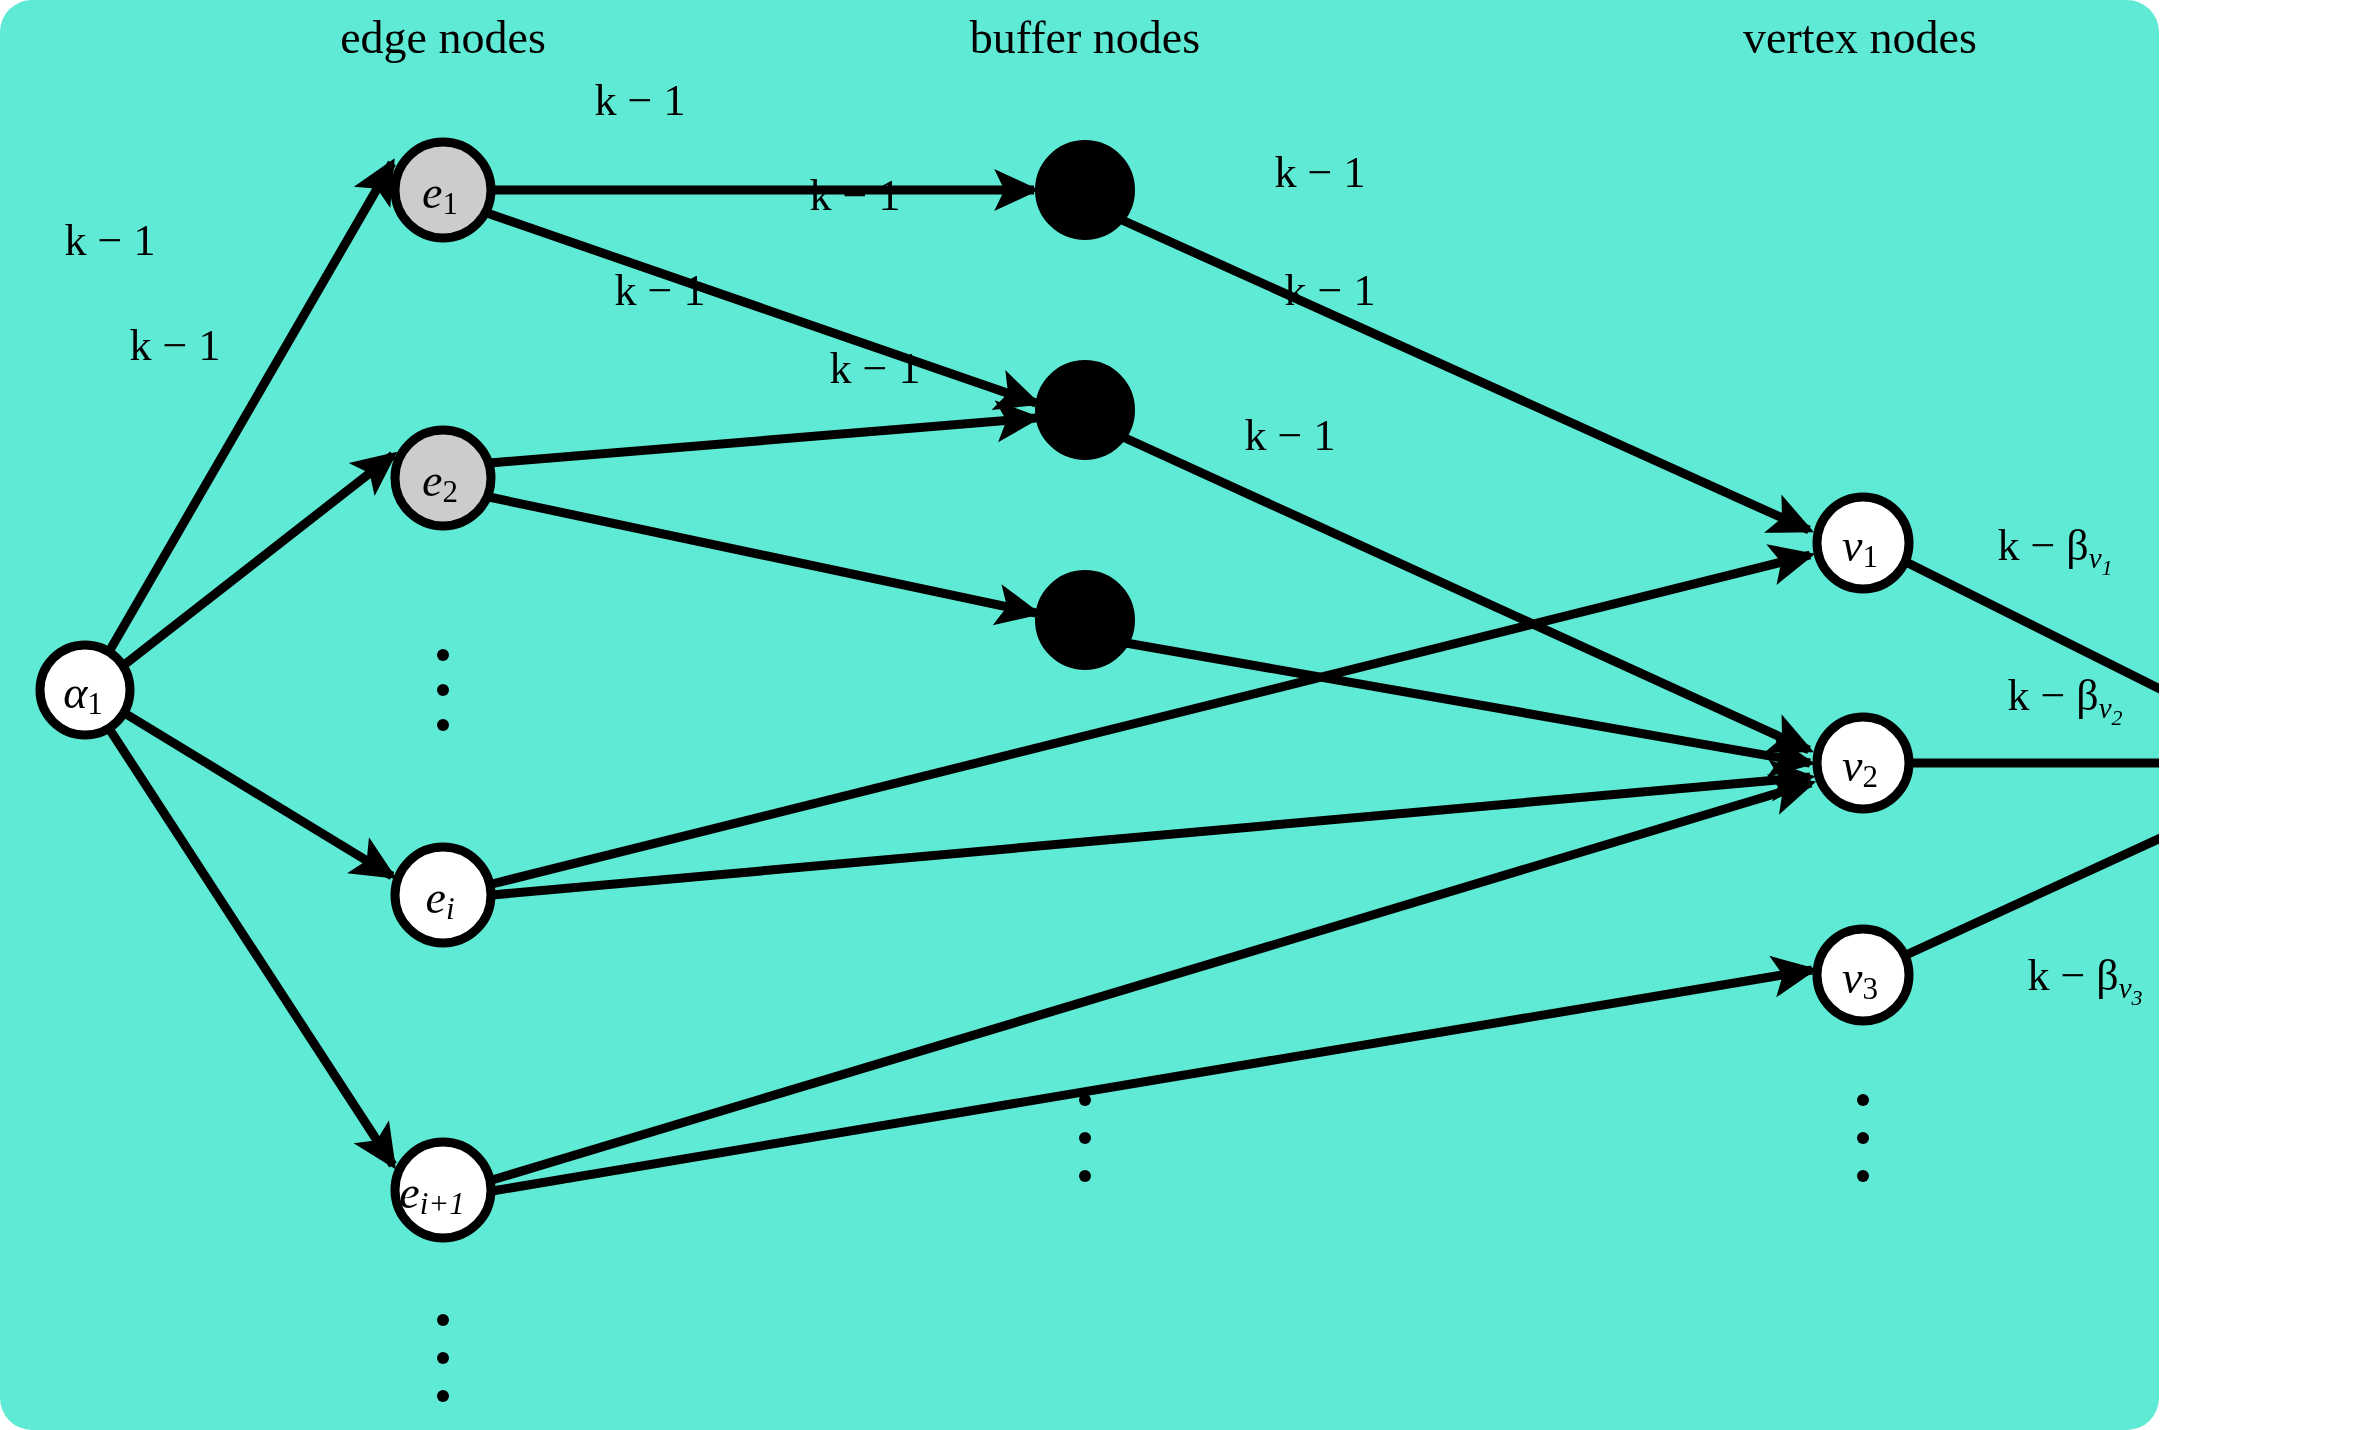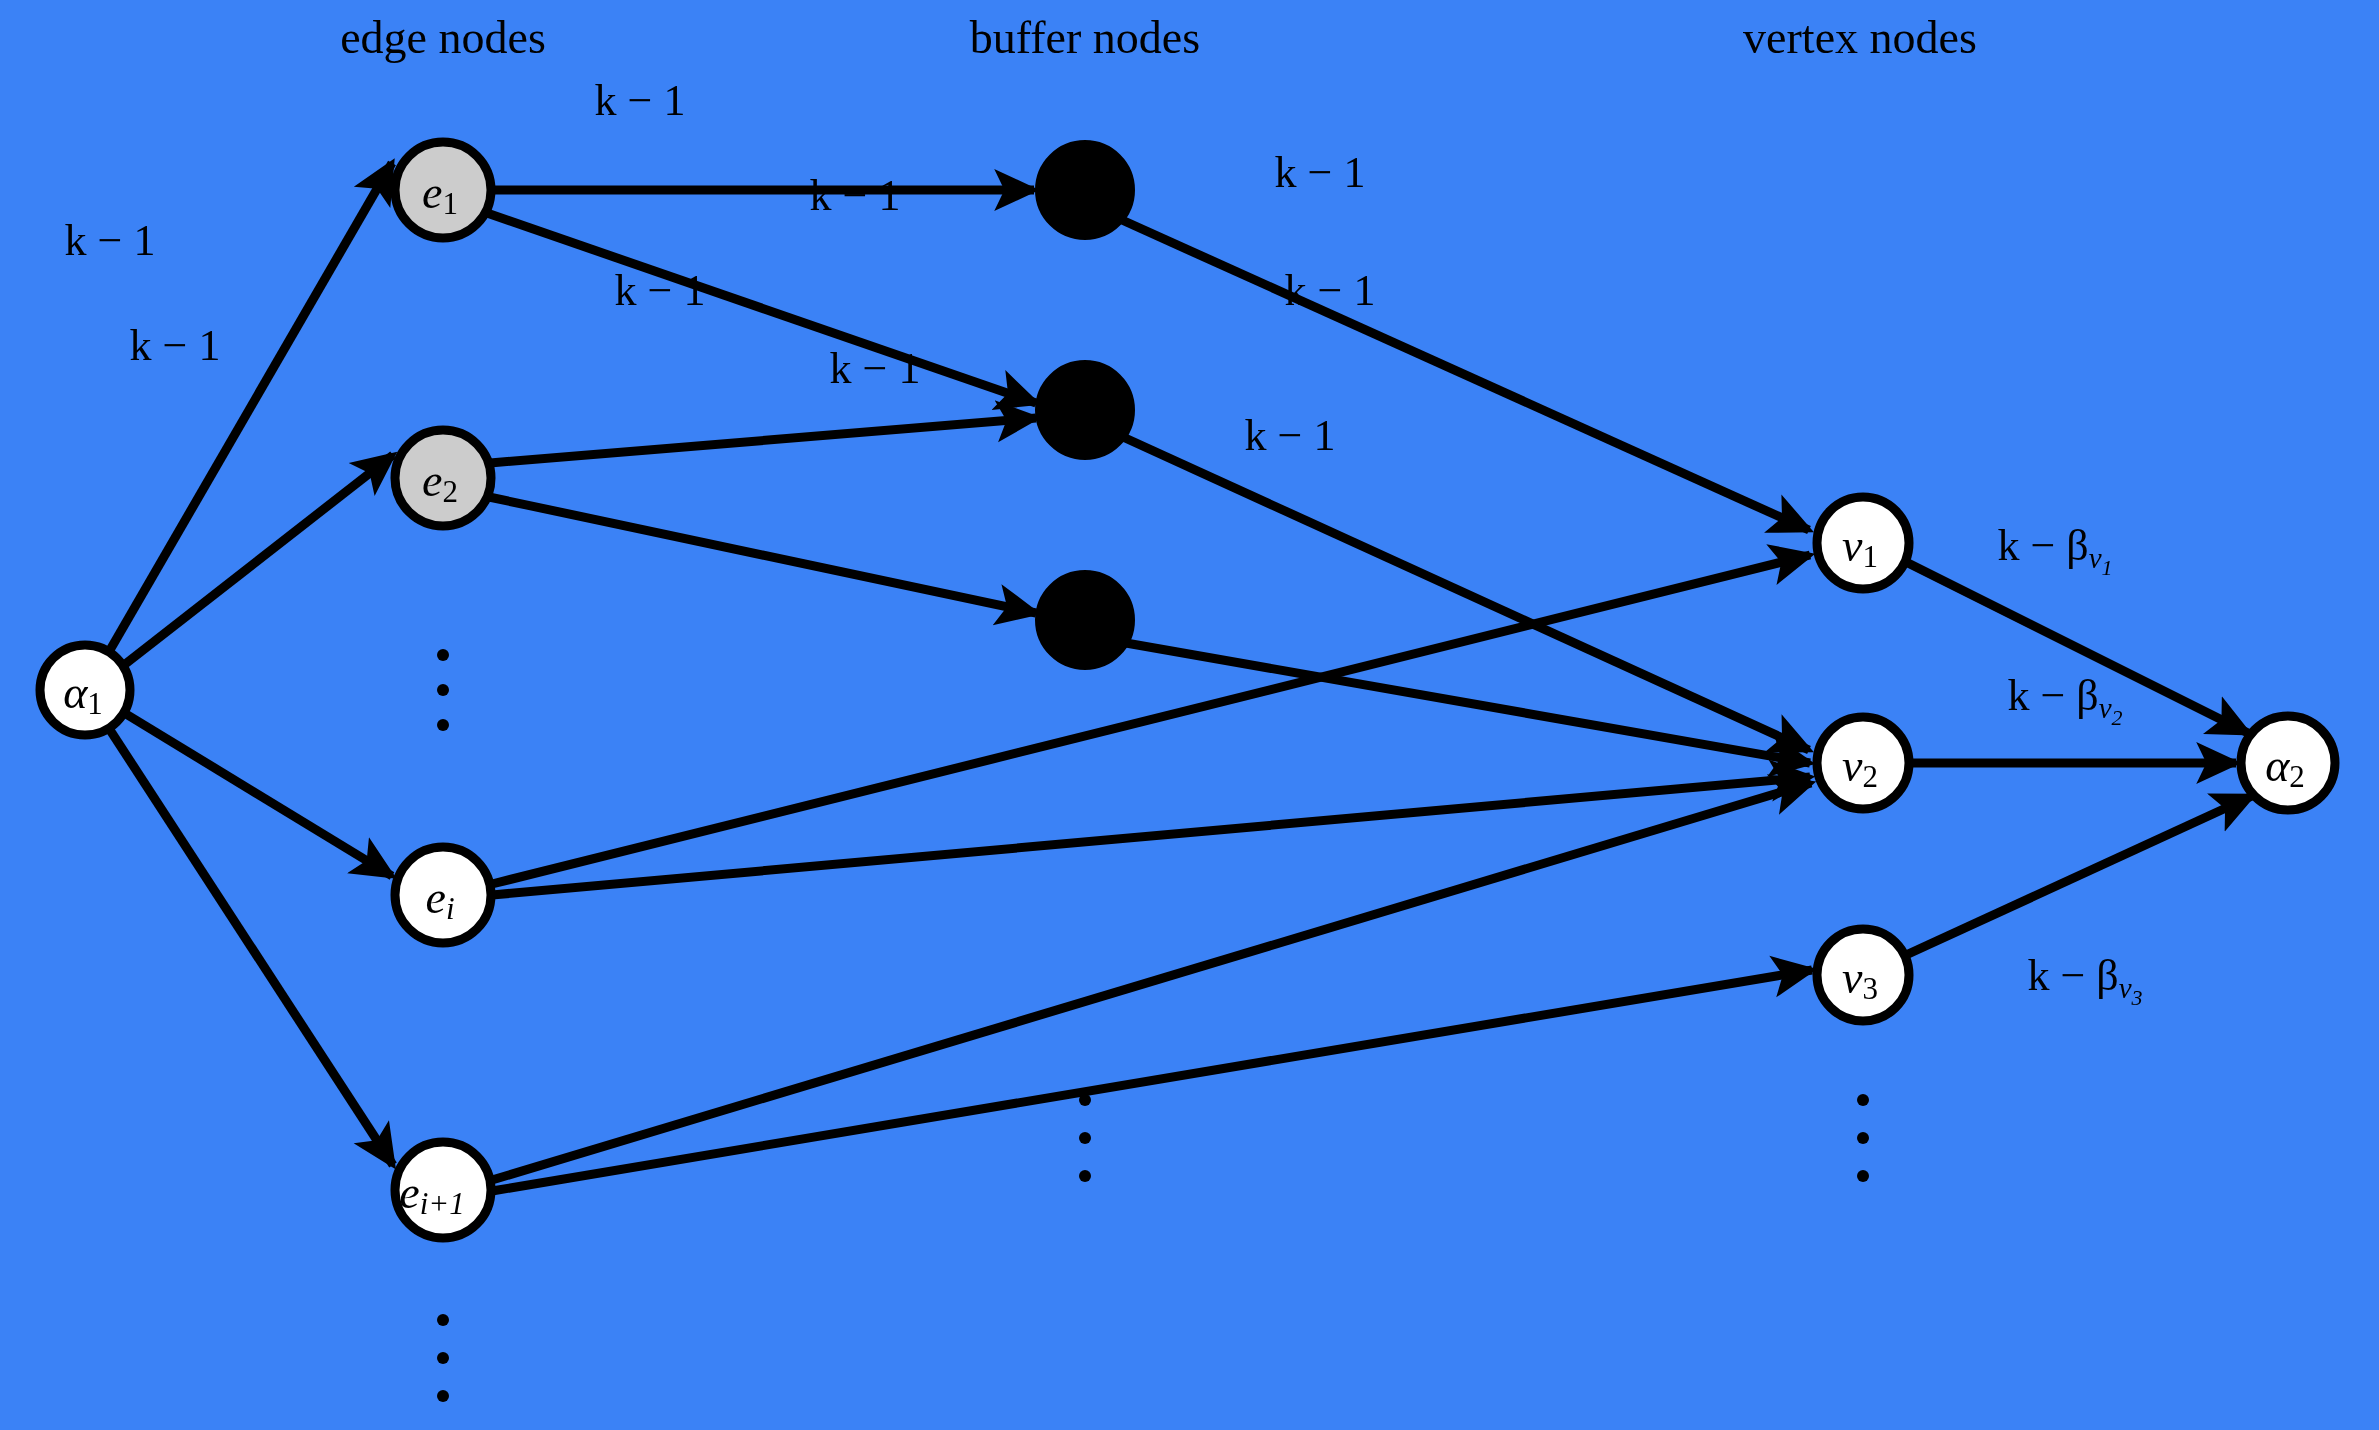--- a/index.html
+++ b/index.html
@@ -2,25 +2,26 @@
 <html><head>
 <meta charset="utf-8">
 <style>
   html, body {
     margin: 0;
     padding: 0;
     background: #ffffff;
   }
   #diagram-root {
     position: relative;
-    width: 2379px;
+    width: 2159px;
     height: 1430px;
-    background: #3b82f6;
+    background: #5eead4;
     font-family: "Liberation Serif", "DejaVu Serif", serif;
     overflow: hidden;
+    border-radius: 32px;
   }
   svg.graph {
     position: absolute;
     top: 0;
     left: 0;
     width: 2379px;
     height: 1430px;
   }
   .col-title {
     font-family: "Liberation Serif", "DejaVu Serif", serif;

